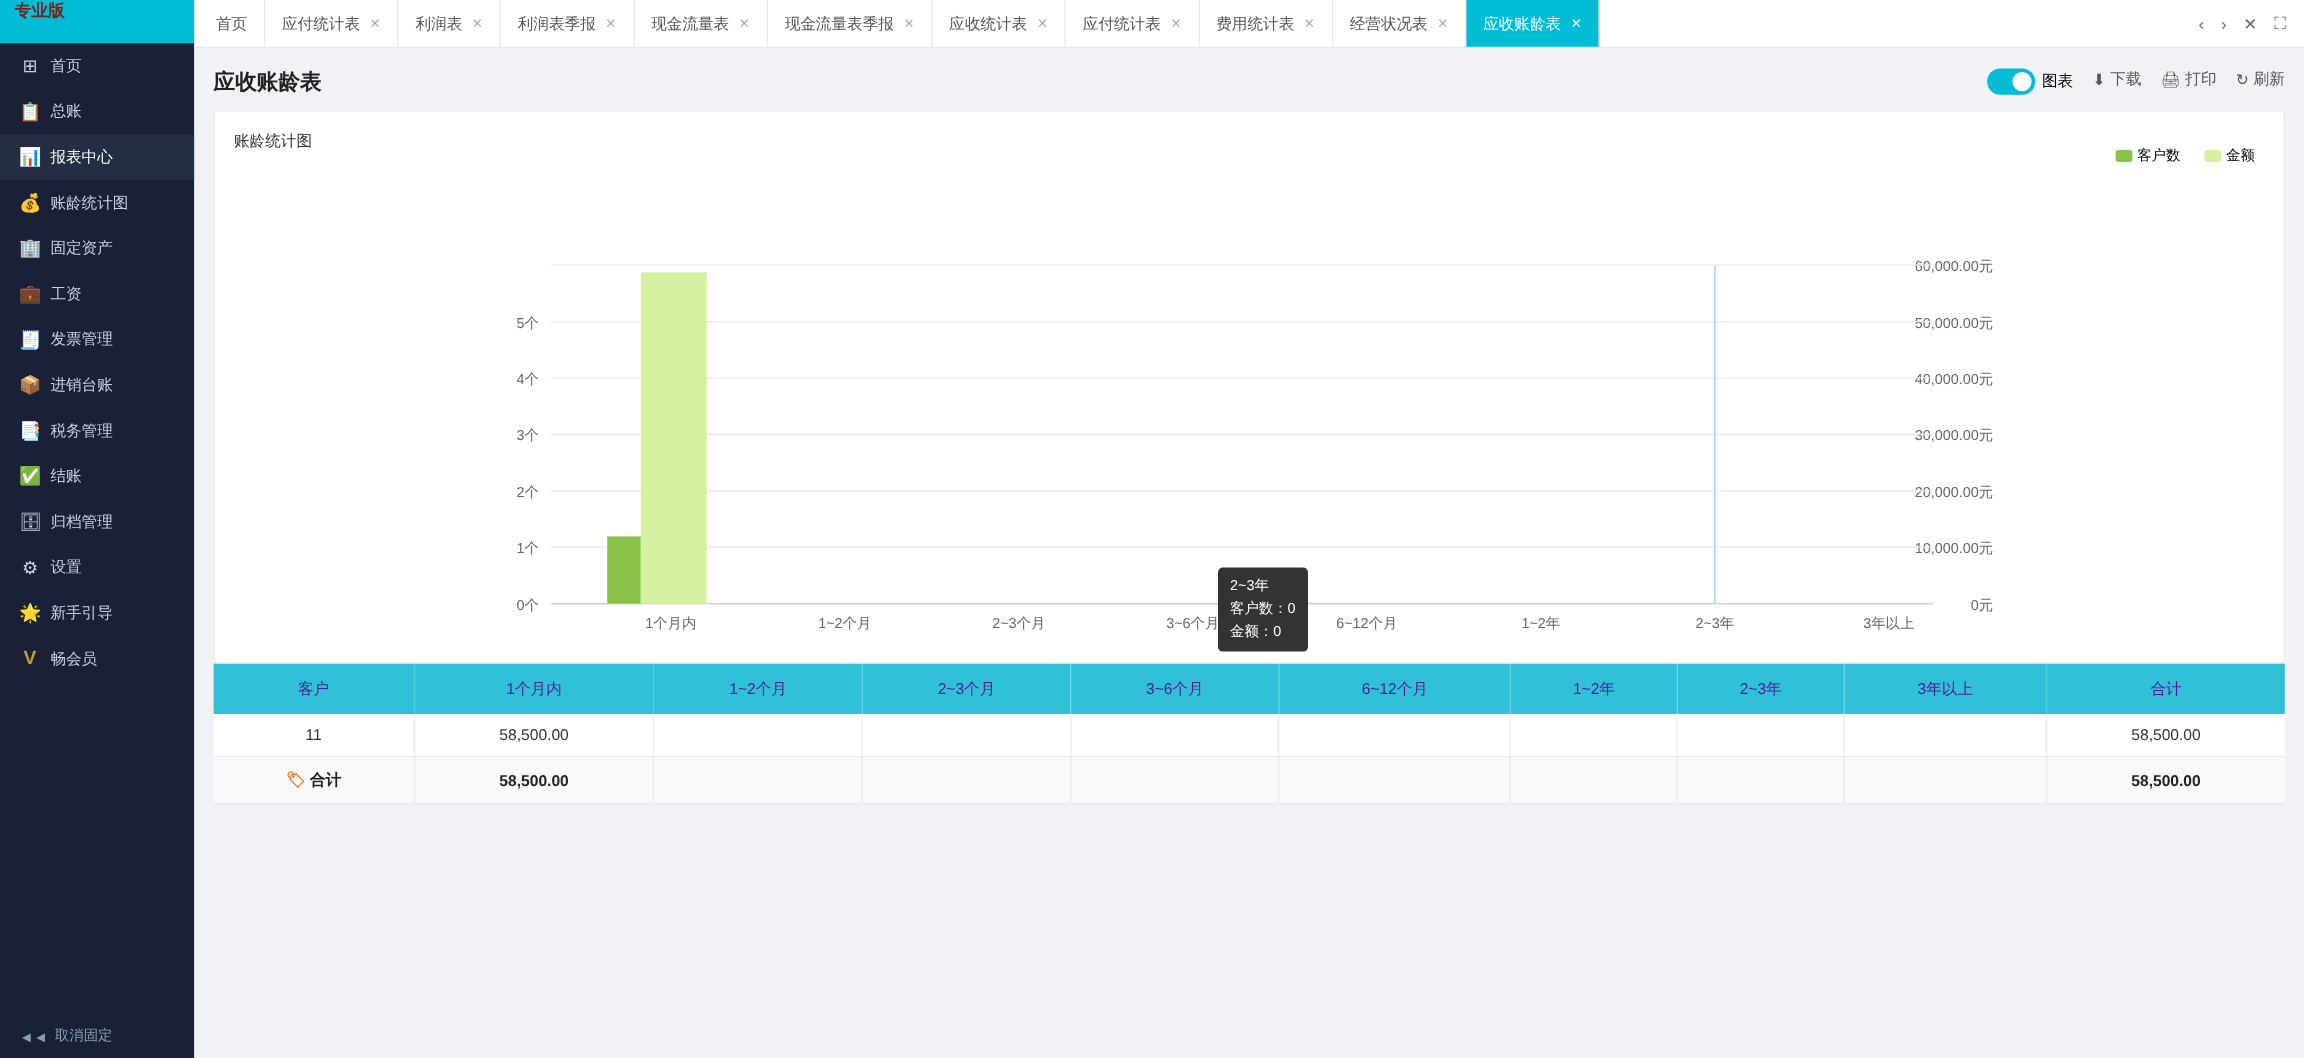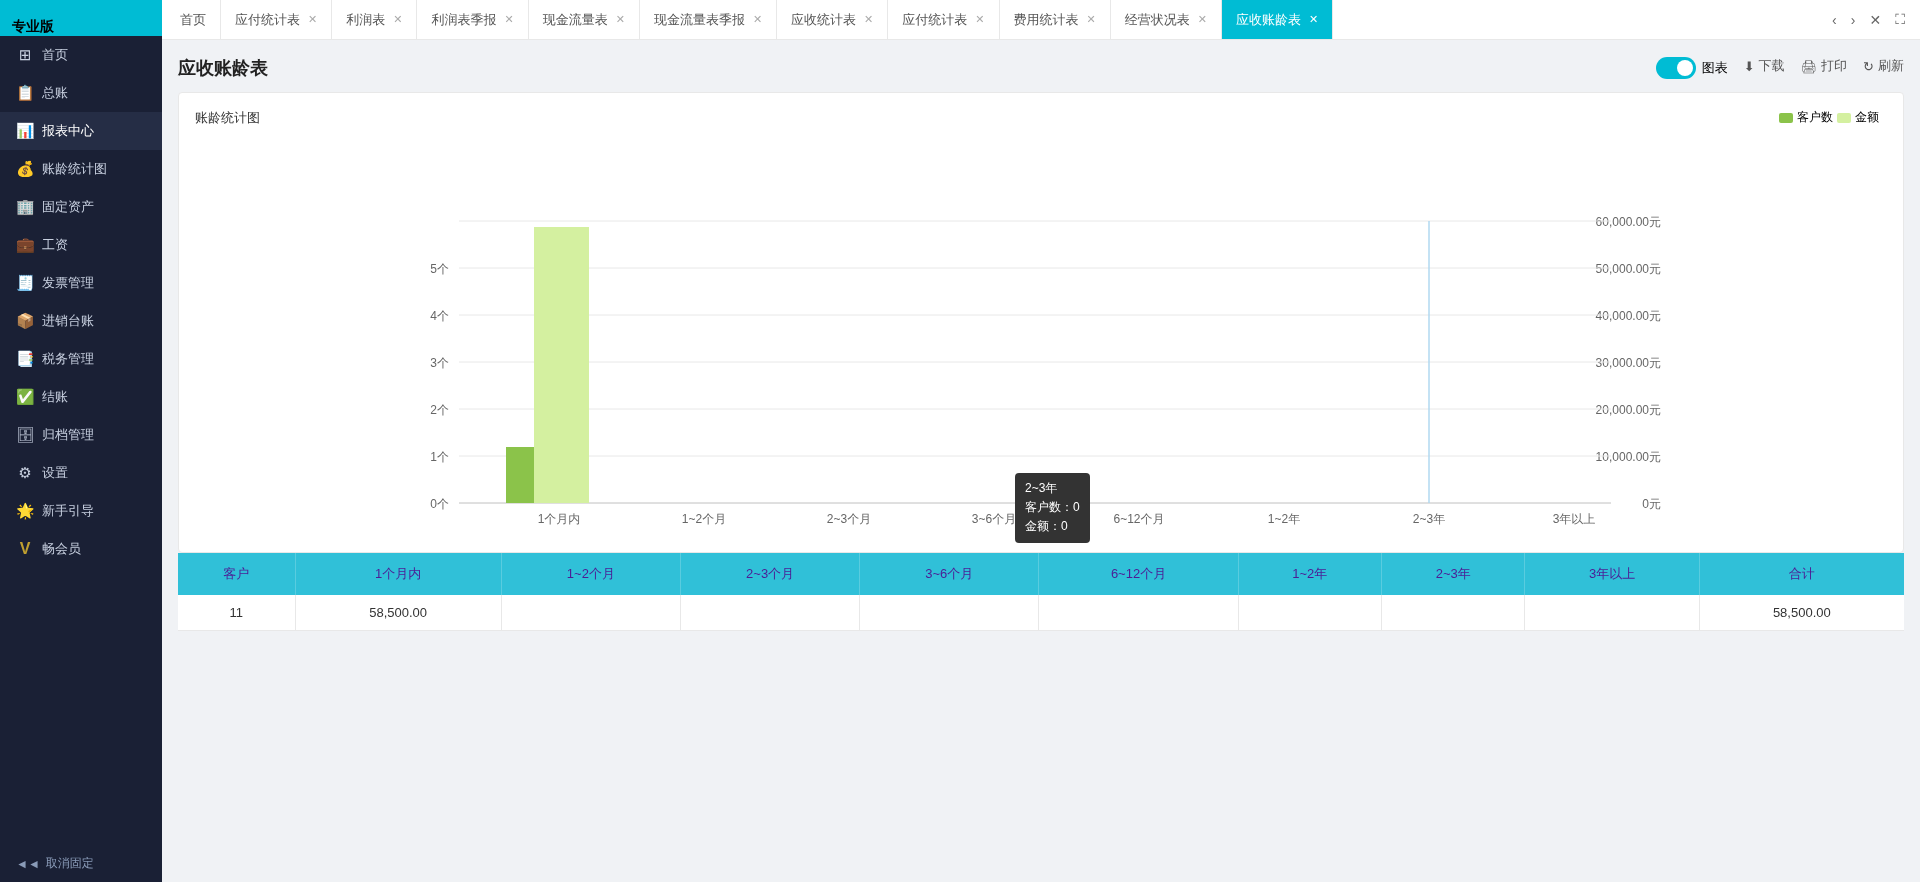--- a/index.html
+++ b/index.html
@@ -12,23 +12,23 @@
       color: #c8d0e0;
       display: flex;
       flex-direction: column;
       height: 100%;
       flex-shrink: 0;
     }
     .sidebar-logo {
       background: #00bcd4;
       height: 36px;
       display: flex;
-      align-items: flex-end;
+      align-items: flex-start;
       padding: 0 12px;
-      color: #000000;
+      color: #7f1d1d;
       font-size: 14px;
       font-weight: bold;
     }
     .sidebar-item {
       display: flex;
       align-items: center;
       padding: 10px 16px;
       cursor: pointer;
       gap: 8px;
       font-size: 13px;
@@ -170,25 +170,25 @@
       margin-bottom: 0;
       position: relative;
     }
     .chart-title {
       font-size: 13px;
       color: #333;
       margin-bottom: 26px;
     }
     .chart-legend {
       position: absolute;
-      top: 16px;
+      top: 28px;
       right: 24px;
       display: flex;
       align-items: center;
-      gap: 4px;
+      gap: 20px;
       font-size: 12px;
     }
     .legend-item {
       display: flex;
       align-items: center;
       gap: 4px;
     }
     .legend-color {
       width: 14px;
       height: 10px;
@@ -494,17 +494,32 @@
           <td>58,500.00</td>
           <td></td>
           <td></td>
           <td></td>
           <td></td>
           <td></td>
           <td></td>
           <td></td>
           <td>58,500.00</td>
         </tr>
+        <tr class="total-row">
+          <td>
+            <span class="total-icon">🏷</span>
+            <span>合计</span>
+          </td>
+          <td>58,500.00</td>
+          <td></td>
+          <td></td>
+          <td></td>
+          <td></td>
+          <td></td>
+          <td></td>
+          <td></td>
+          <td>58,500.00</td>
+        </tr>
       </tbody>
     </table>
 
   </div>
 </div>
 
 </body></html>

